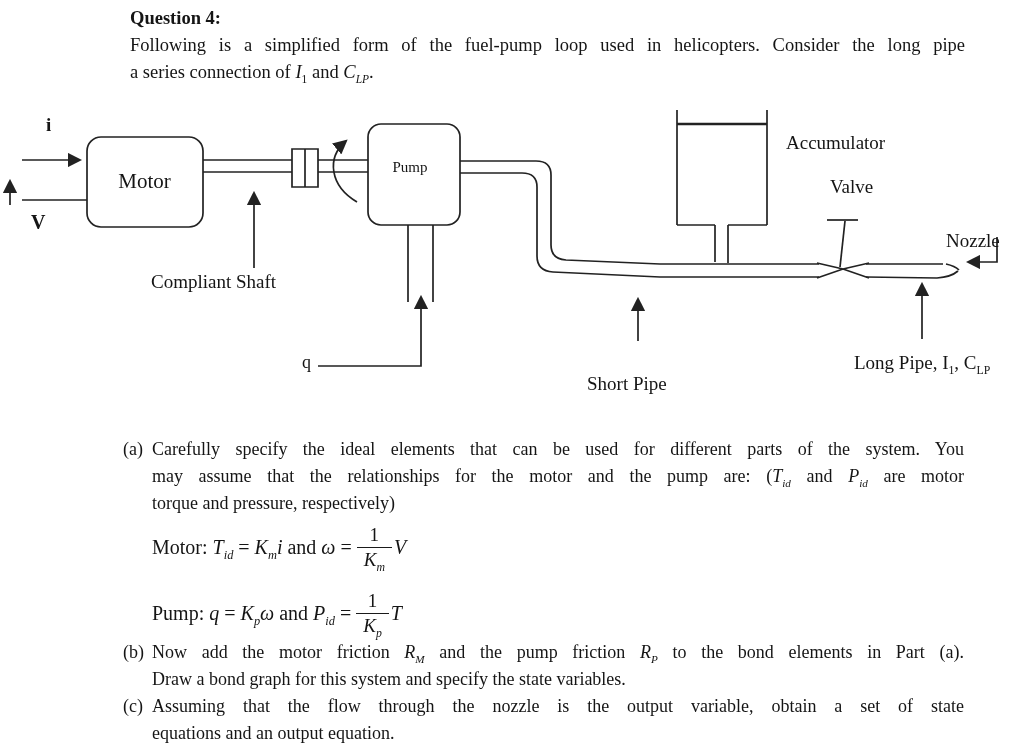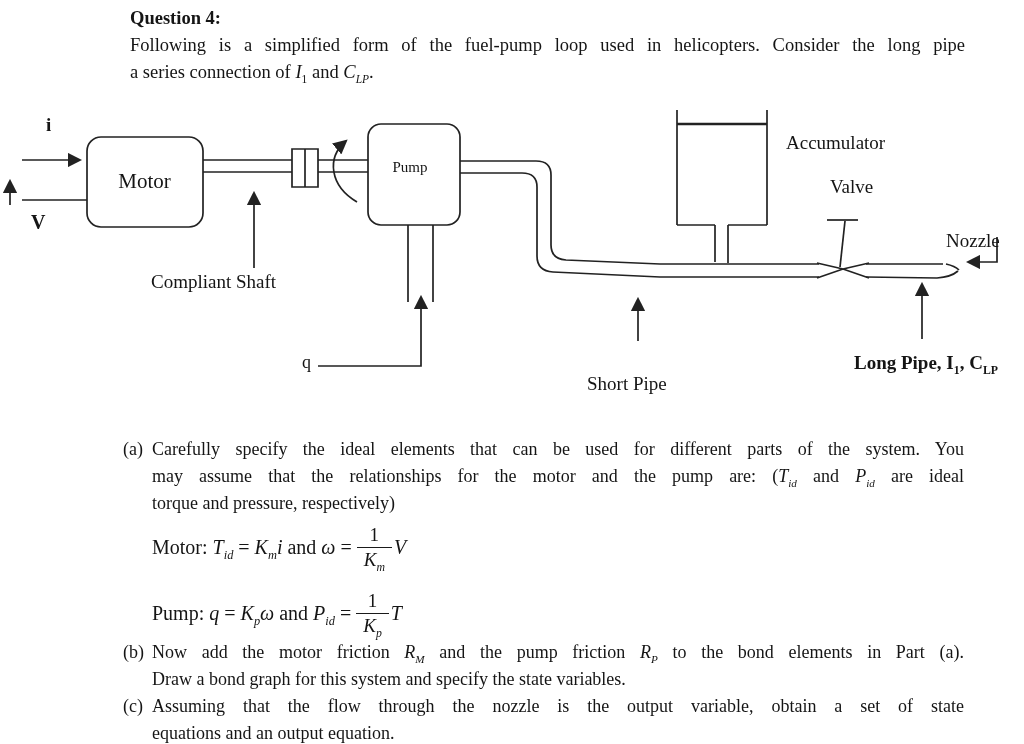--- a/index.html
+++ b/index.html
@@ -99,27 +99,27 @@
 <span class="dlabel bold" style="left:46px;top:114px;font-size:19px;">i</span>
 <span class="dlabel bold" style="left:31px;top:211px;font-size:20px;">V</span>
 <span class="boxlabel" style="left:87px;top:169px;width:115px;font-size:21px;">Motor</span>
 <span class="boxlabel" style="left:368px;top:159px;width:84px;font-size:15px;">Pump</span>
 <span class="dlabel" style="left:151px;top:271px;">Compliant Shaft</span>
 <span class="dlabel" style="left:302px;top:352px;font-size:18px;">q</span>
 <span class="dlabel" style="left:786px;top:107px;margin-top:25px;">Accumulator</span>
 <span class="dlabel" style="left:830px;top:176px;">Valve</span>
 <span class="dlabel" style="left:946px;top:210px;margin-top:20px;">Nozzle</span>
 <span class="dlabel" style="left:587px;top:373px;">Short Pipe</span>
-<span class="dlabel" style="left:854px;top:352px;font-weight:bold;"><span>Long Pipe, I</span><sub>1</sub><span>, C</span><sub>LP</sub></span>
+<span class="dlabel" style="left:854px;top:352px;"><span>Long Pipe, I</span><sub>1</sub><span>, C</span><sub>LP</sub></span>
 
 <div class="part" style="top:436px;">
   <div class="marker">(a)</div>
   <div class="lines">
     <div class="pline just">Carefully specify the ideal elements that can be used for different parts of the system.  You</div>
-    <div class="pline just"><span>may assume that the relationships for the motor and the pump are: (</span><i>T</i><sub><i>id</i></sub><span> and </span><i>P</i><sub><i>id</i></sub><span> are ideal</span></div>
+    <div class="pline just"><span>may assume that the relationships for the motor and the pump are: (</span><i>T</i><sub><i>id</i></sub><span> and </span><i>P</i><sub><i>id</i></sub><span> are motor</span></div>
     <div class="pline">torque and pressure, respectively)</div>
   </div>
 </div>
 
 <div class="eq-row" style="top:516px;">
   <span><span>Motor: </span><i>T</i><sub><i>id</i></sub><span> = </span><i>K</i><sub><i>m</i></sub><i>i</i><span> and </span><i>ω</i><span> = </span></span>
   <span class="frac">
     <span class="num">1</span>
     <span class="den"><i>K</i><sub><i>m</i></sub></span>
   </span>

